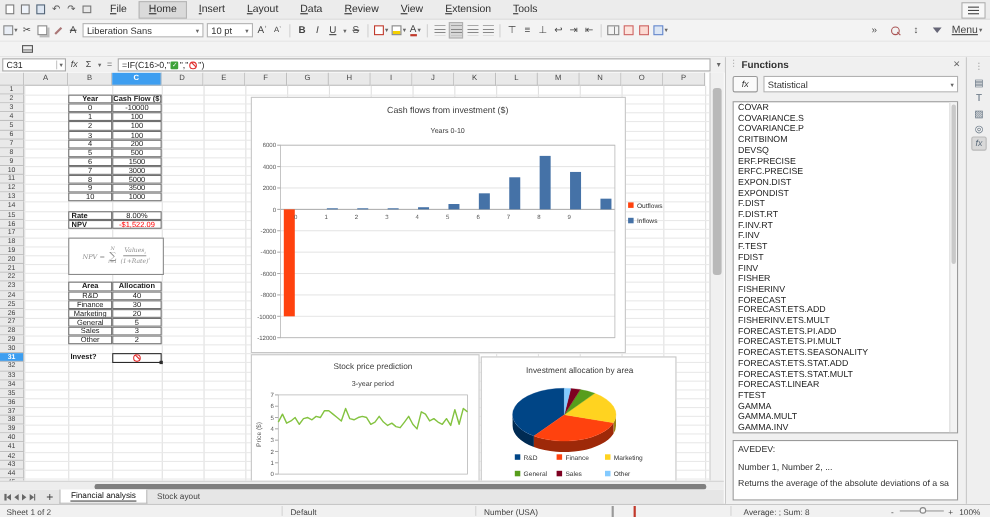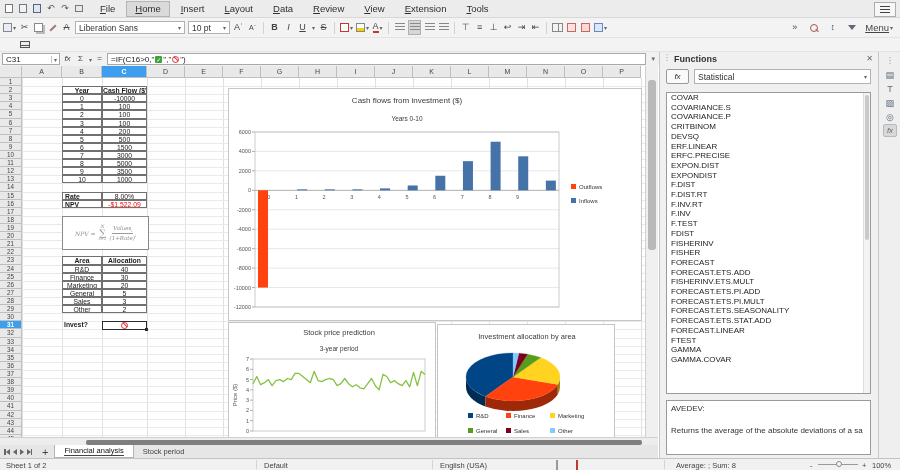--- a/index.html
+++ b/index.html
@@ -437,21 +437,21 @@
     <div class="gcell box" style="left: 102px; top: 222.86px; width: 45px; height: 8.11px; text-align: center;">5</div>
     <div class="gcell box" style="left: 62px; top: 230.97px; width: 40px; height: 8.11px; text-align: center;">Sales</div>
     <div class="gcell box" style="left: 102px; top: 230.97px; width: 45px; height: 8.11px; text-align: center;">3</div>
     <div class="gcell box" style="left: 62px; top: 239.08px; width: 40px; height: 8.11px; text-align: center;">Other</div>
     <div class="gcell box" style="left: 102px; top: 239.08px; width: 45px; height: 8.11px; text-align: center;">2</div>
     <div class="gcell b" style="left: 62px; top: 255.3px; width: 40px; height: 8.11px; text-align: left; padding-left: 2px;">Invest?</div>
     <div id="selcell" style="left: 102px; top: 254.8px; width: 45px; height: 9.11px;">
       <span class="femoji-no"></span>
       <span class="handle"></span>
     </div>
-    <div class="chartbox" style="left: 228px; top: 22px; width: 414px; height: 233px;"><svg xmlns="http://www.w3.org/2000/svg" width="414" height="231" font-family="Liberation Sans,sans-serif">
+    <div class="chartbox" style="left: 228px; top: 22px; width: 341px; height: 233px;"><svg xmlns="http://www.w3.org/2000/svg" width="414" height="231" font-family="Liberation Sans,sans-serif">
         <text x="178" y="14" font-size="8" fill="#3b3b3b" text-anchor="middle">Cash flows from investment ($)</text>
         <text x="178" y="32" font-size="6.5" fill="#3b3b3b" text-anchor="middle">Years 0-10</text>
         <line x1="26" y1="43" x2="330" y2="43" stroke="#dcdcdc" stroke-width="0.7"></line>
         <line x1="23" y1="43" x2="26" y2="43" stroke="#8d8d8d" stroke-width="0.7"></line>
         <text x="22" y="45" font-size="5.5" fill="#555" text-anchor="end">6000</text>
         <line x1="26" y1="62.44444444444444" x2="330" y2="62.44444444444444" stroke="#dcdcdc" stroke-width="0.7"></line>
         <line x1="23" y1="62.44444444444444" x2="26" y2="62.44444444444444" stroke="#8d8d8d" stroke-width="0.7"></line>
         <text x="22" y="64.44444444444444" font-size="5.5" fill="#555" text-anchor="end">4000</text>
         <line x1="26" y1="81.88888888888889" x2="330" y2="81.88888888888889" stroke="#dcdcdc" stroke-width="0.7"></line>
         <line x1="23" y1="81.88888888888889" x2="26" y2="81.88888888888889" stroke="#8d8d8d" stroke-width="0.7"></line>
@@ -571,31 +571,31 @@
         <span class="tri r"></span>
         <span class="bar"></span>
       </span>
   </span>
   <span class="addsheet">+</span>
   <span id="sheet-tabs" style="display:flex">
       <span class="stab active">
         <span>Financial analysis</span>
       </span>
       <span class="stab">
-        <span style="border: none;">Stock period</span>
+        <span style="border: none;">Stock ayout</span>
       </span>
     </span>
 </div>
 
 <div id="statusbar" class="abs">
   <span class="it" style="left:6px">Sheet 1 of 2</span>
   <span class="ssep" style="left:256px"></span>
   <span class="it" style="left:264px">Default</span>
   <span class="ssep" style="left:432px"></span>
-  <span class="it" style="left:440px">English (USA)</span>
+  <span class="it" style="left:440px">Number (USA)</span>
   <span class="it" style="left:556px;top:2px"><span class="selmodeicon"></span></span>
   <span class="it" style="left:576px;top:2px"><span class="modicon"></span></span>
   <span class="ssep" style="left:664px"></span>
   <span class="it" style="left:676px">Average: ; Sum: 8</span>
   <span class="it" style="left:810px">-</span>
   <span class="zslider" style="left:818px"></span>
   <span class="zknob" style="left:836px"></span>
   <span class="it" style="left:862px">+</span>
   <span class="it" style="left:872px">100%</span>
 </div>
@@ -613,50 +613,54 @@
       <span class="chev">▾</span>
     </span>
   </span>
   <div id="funclist">
 
   <div class="fitem">COVAR</div>
       <div class="fitem">COVARIANCE.S</div>
       <div class="fitem">COVARIANCE.P</div>
       <div class="fitem">CRITBINOM</div>
       <div class="fitem">DEVSQ</div>
-      <div class="fitem">ERF.LINEAR</div>
+      <div class="fitem">ERF.PRECISE</div>
       <div class="fitem">ERFC.PRECISE</div>
       <div class="fitem">EXPON.DIST</div>
       <div class="fitem">EXPONDIST</div>
       <div class="fitem">F.DIST</div>
       <div class="fitem">F.DIST.RT</div>
       <div class="fitem">F.INV.RT</div>
       <div class="fitem">F.INV</div>
       <div class="fitem">F.TEST</div>
       <div class="fitem">FDIST</div>
+      <div class="fitem">FINV</div>
+      <div class="fitem">FISHER</div>
       <div class="fitem">FISHERINV</div>
-      <div class="fitem">FISHER</div>
       <div class="fitem">FORECAST</div>
       <div class="fitem">FORECAST.ETS.ADD</div>
       <div class="fitem">FISHERINV.ETS.MULT</div>
       <div class="fitem">FORECAST.ETS.PI.ADD</div>
       <div class="fitem">FORECAST.ETS.PI.MULT</div>
       <div class="fitem">FORECAST.ETS.SEASONALITY</div>
       <div class="fitem">FORECAST.ETS.STAT.ADD</div>
+      <div class="fitem">FORECAST.ETS.STAT.MULT</div>
       <div class="fitem">FORECAST.LINEAR</div>
       <div class="fitem">FTEST</div>
       <div class="fitem">GAMMA</div>
-      <div class="fitem">GAMMA.COVAR</div>
+      <div class="fitem">GAMMA.MULT</div>
+      <div class="fitem">GAMMA.INV</div>
       <div id="flscroll">
         <div id="flthumb"></div>
       </div>
     </div>
   <div id="descbox">
       <div class="dl">AVEDEV:</div>
       <div class="dl blank"></div>
+      <div class="dl">Number 1, Number 2, ...</div>
       <div class="dl blank"></div>
       <div class="dl">Returns the average of the absolute deviations of a sa</div>
     </div>
 </div>
 
 <div id="sidestrip" class="abs">
   <span class="dicon" style="top:2px;font-size:8px;color:#888">⋮</span>
   <span class="dicon" style="top:16px">▤</span>
   <span class="dicon" style="top:30px">T</span>
   <span class="dicon" style="top:44px">▨</span>

